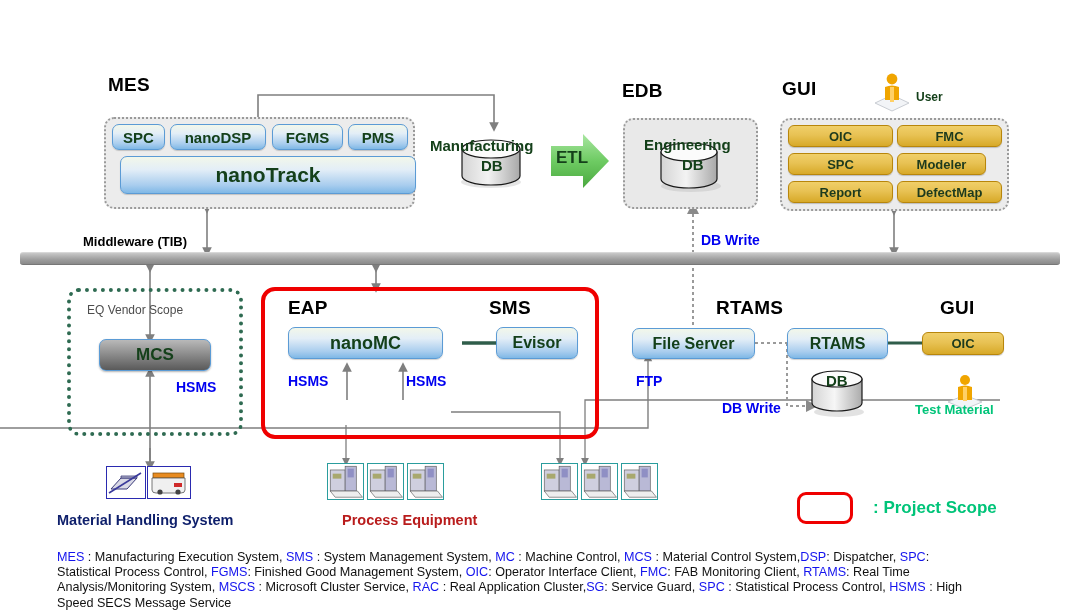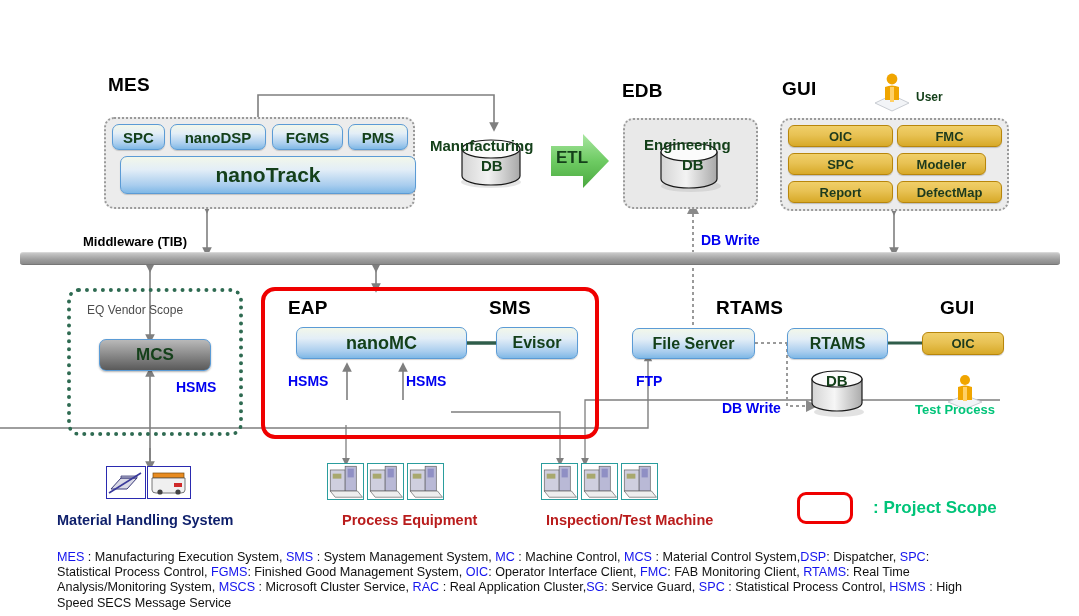--- a/index.html
+++ b/index.html
@@ -260,21 +260,21 @@
   <div class="abs eqframe" style="left:67px; top:288px; width:176px; height:148px;"></div>
   <div class="abs eq-label" style="left:87px; top:303px;">EQ Vendor Scope</div>
   <div class="abs graybox" style="left:99px; top:339px; width:112px; height:32px; font-size:17px;">MCS</div>
   <div class="abs blue-lab" style="left:176px; top:379px;">HSMS</div>
 
   <div class="abs redframe" style="left:261px; top:287px; width:338px; height:152px;"></div>
 
   <div class="abs grp-title" style="left:288px; top:297px;">EAP</div>
   <div class="abs grp-title" style="left:489px; top:297px;">SMS</div>
 
-  <div class="abs bbox" style="left:288px; top:327px; width:171px; height:32px; font-size:18px;margin-left:8px;">nanoMC</div>
+  <div class="abs bbox" style="left:288px; top:327px; width:155px; height:32px; font-size:18px;">nanoMC</div>
   <div class="abs bbox" style="left:496px; top:327px; width:82px; height:32px; font-size:16px;">Evisor</div>
 
   <div class="abs blue-lab" style="left:288px; top:373px;">HSMS</div>
   <div class="abs blue-lab" style="left:406px; top:373px;">HSMS</div>
 
 
   <div class="abs grp-title" style="left:716px; top:297px;">RTAMS</div>
   <div class="abs grp-title" style="left:940px; top:297px;">GUI</div>
 
   <div class="abs bbox" style="left:632px; top:328px; width:123px; height:31px; font-size:16px;">File Server</div>
@@ -301,21 +301,21 @@
   <div class="abs" style="left:826px; top:372px; font-size:15px; font-weight:bold; color:#14401a;">DB</div>
 
   <div class="abs" style="left:943px; top:372px; width:44px; height:38px;">
     <svg width="44" height="38" viewBox="0 0 44 38">
       <polygon points="5,30 22,23 39,30 22,37" fill="#f2f4f7" stroke="#c9cdd3" stroke-width="1"></polygon>
       <circle cx="22" cy="8" r="5" fill="#f0a500"></circle>
       <path d="M15,15 q7,-3 14,0 l0,13 -14,0 z" fill="#f0a500"></path>
       <rect x="20" y="15" width="4" height="14" fill="#ffd066"></rect>
     </svg>
   </div>
-  <div class="abs te-text" style="left:915px; top:402px;">Test Process</div>
+  <div class="abs te-text" style="left:915px; top:402px;">Test Material</div>
 
   <div class="abs eqtile mhs" style="left:106px; top:466px; width:40px; height:33px;">
     <svg width="37" height="30" viewBox="0 0 37 30">
       <rect x="0" y="0" width="37" height="30" fill="#ffffff"></rect>
       <path d="M4,22 L14,11 L30,11 L20,22 Z" fill="#d9d9e6" stroke="#3a3a7a" stroke-width="1"></path>
       <path d="M14,9 L30,9 L30,11 L14,11 Z" fill="#b8b8cf" stroke="#3a3a7a" stroke-width="0.8"></path>
       <path d="M2,26 L34,6" stroke="#3a3a9b" stroke-width="1.6" fill="none"></path>
     </svg>
   </div>
   <div class="abs eqtile mhs" style="left:147px; top:466px; width:44px; height:33px;">
@@ -331,21 +331,20 @@
   <div class="abs cap cap-navy" style="left:57px; top:512px;">Material Handling System</div>
 
   <div class="abs eqtile" style="left:327px; top:463px; width:37px; height:37px;"></div>
   <div class="abs eqtile" style="left:367px; top:463px; width:37px; height:37px;"></div>
   <div class="abs eqtile" style="left:407px; top:463px; width:37px; height:37px;"></div>
   <div class="abs cap cap-green" style="left:305px; top:512px;">Process Equipment</div>
 
   <div class="abs eqtile" style="left:541px; top:463px; width:37px; height:37px;"></div>
   <div class="abs eqtile" style="left:581px; top:463px; width:37px; height:37px;"></div>
   <div class="abs eqtile" style="left:621px; top:463px; width:37px; height:37px;"></div>
-  <div class="abs cap cap-green" style="left:509px; top:512px;">Inspection/Test Machine</div>
 
   <svg class="lines" viewBox="0 0 1079 616">
     <g id="mach">
       
     </g>
 
     <g transform="translate(329,465) scale(0.62)">
       <rect x="2" y="8" width="24" height="34" fill="#cfcfdf" stroke="#555" stroke-width="1"></rect>
       <rect x="26" y="2" width="18" height="40" fill="#b9b9d6" stroke="#555" stroke-width="1"></rect>
       <rect x="30" y="6" width="10" height="14" fill="#8f8fc4"></rect>

